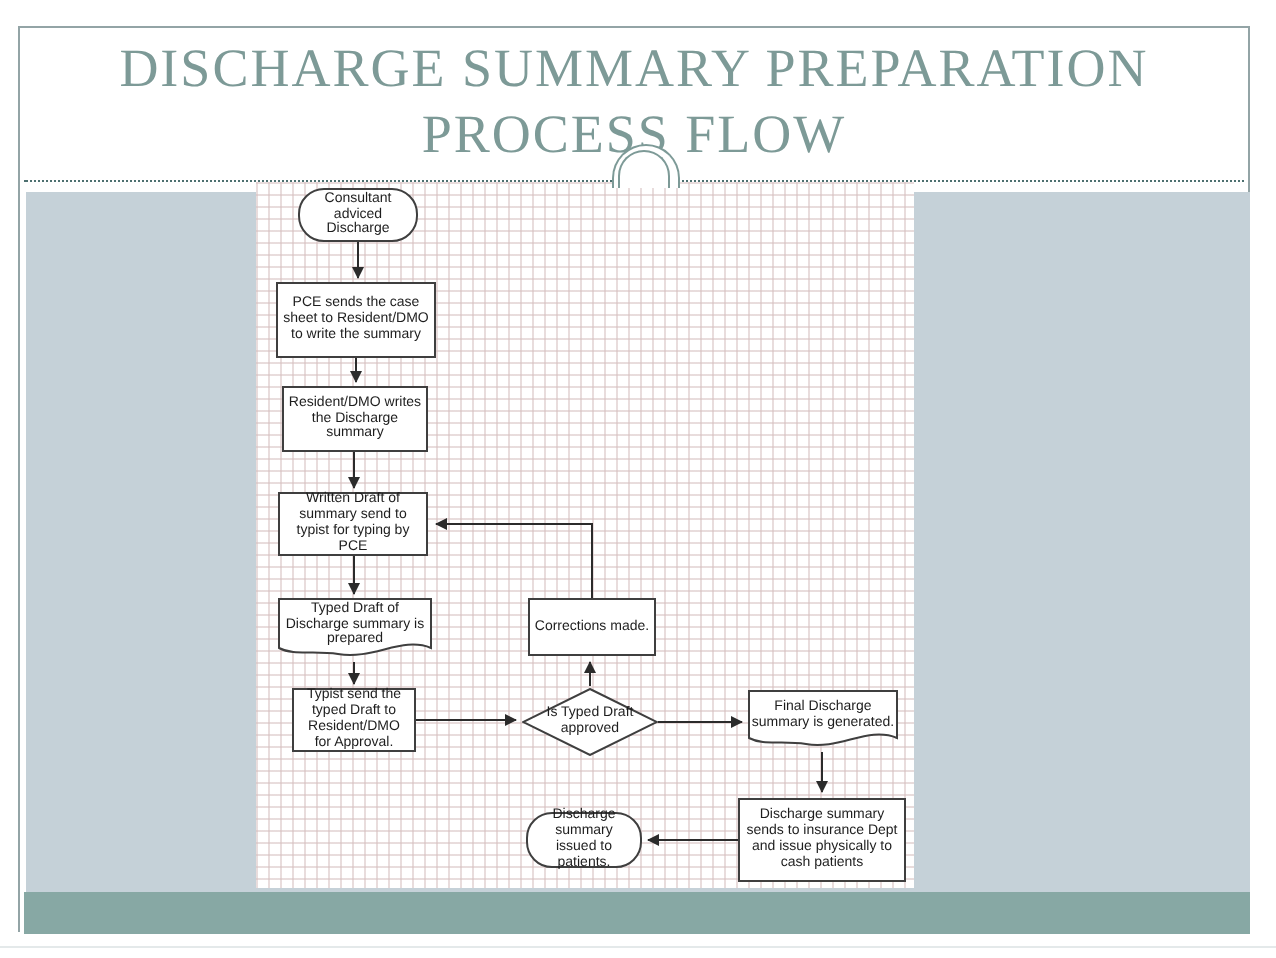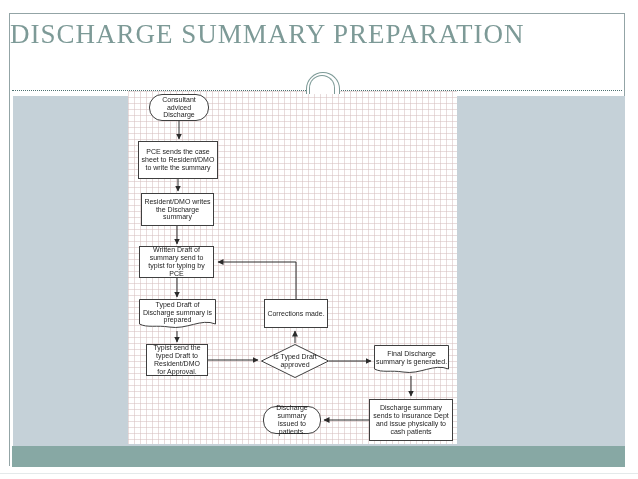--- a/index.html
+++ b/index.html
@@ -7,21 +7,21 @@
     width:638px;height:479px;position:relative;background:#ffffff;
     font-family:"Liberation Sans",sans-serif;overflow:hidden;
   }
   
   .slide{
     position:absolute;left:9px;top:13px;width:616px;height:453px;
     background:#ffffff;border:1px solid #93a4a6;border-bottom:none;
     box-sizing:border-box;
   }
   .slide-title{
-    position:absolute;left:0;top:4px;width:100%;text-align:left;
+    position:absolute;left:0;top:4px;width:100%;text-align:center;
     font-family:"Liberation Serif","DejaVu Serif",serif;
     font-size:27px;line-height:33px;letter-spacing:1px;color:#7d9a97;
     font-weight:400;
   }
   .dotted-line{
     position:absolute;left:2px;top:76px;width:610px;height:0;
     border-top:1px dotted #4d7070;
   }
   
   .arch{
@@ -82,20 +82,21 @@
 </style>
 </head>
 <body>
 
 <div class="page">
 
   <div class="slide">
 
     <div class="slide-title">
       <div>DISCHARGE SUMMARY PREPARATION</div>
+      <div>PROCESS FLOW</div>
     </div>
 
     <div class="dotted-line"></div>
     <div class="blue-panel"></div>
     <div class="teal-strip"></div>
 
     <div class="flow-panel">
 
       <svg class="connectors" viewBox="0 0 329 353" xmlns="http://www.w3.org/2000/svg">
         <defs>

